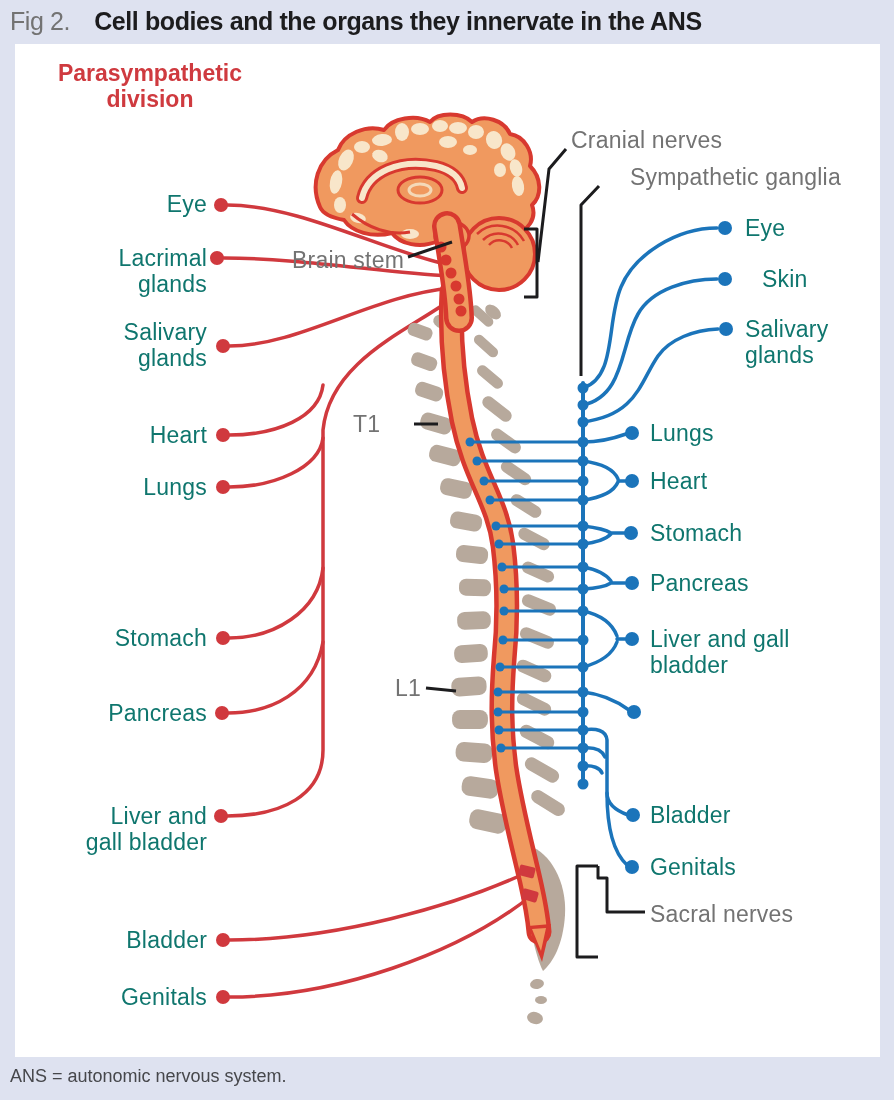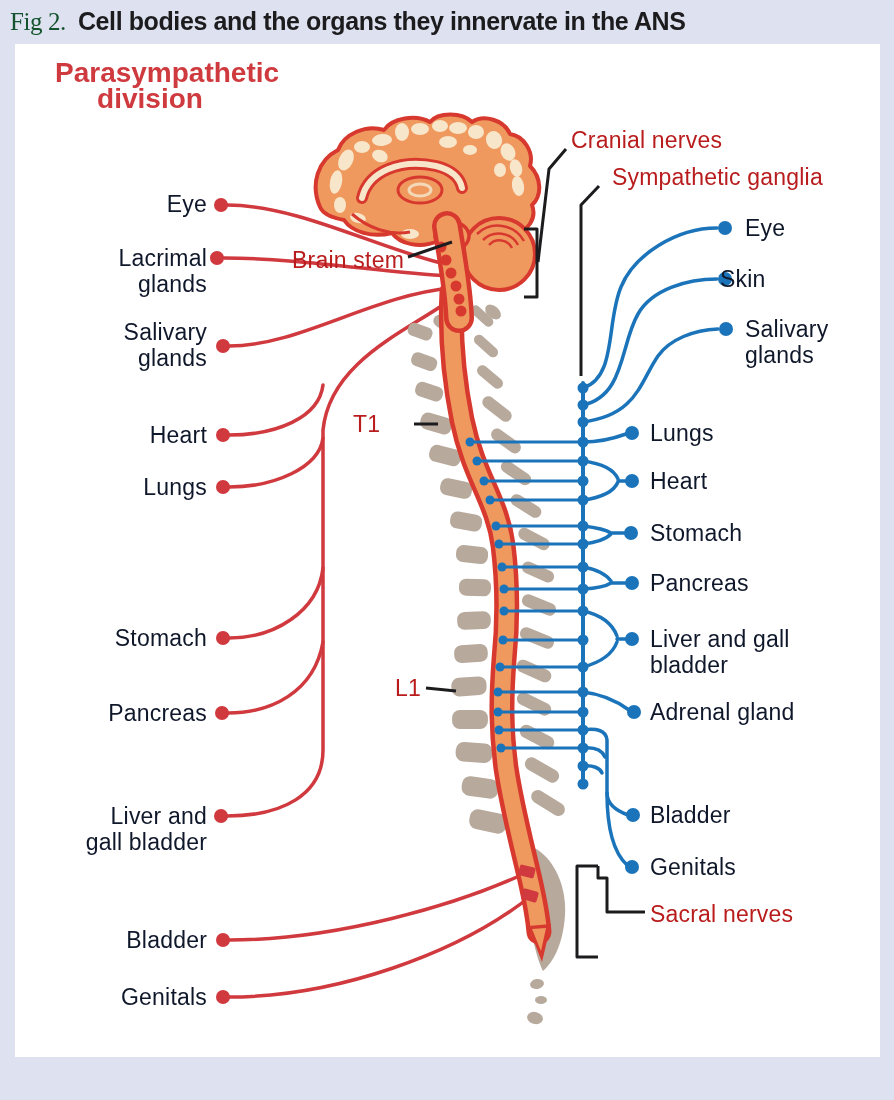--- a/index.html
+++ b/index.html
@@ -1,27 +1,27 @@
 <!DOCTYPE html>
 <html><head>
 <meta charset="utf-8">
 <style>
   html,body{margin:0;padding:0;background:#dee2f0;}
   #stage{position:relative;width:894px;height:1100px;background:#dee2f0;overflow:hidden;
          font-family:"Liberation Sans",sans-serif;}
   #panel{position:absolute;left:15px;top:44px;width:865px;height:1013px;background:#ffffff;}
   #title{position:absolute;left:10px;top:7px;font-size:25px;letter-spacing:-0.4px;white-space:nowrap;}
-  #title .fig{color:#14532d;font-weight:400;margin-right:12px;font-family:Liberation Serif, serif;}
+  #title .fig{color:#737373;font-weight:400;margin-right:24px;}
   #title .main{color:#1c1c1e;font-weight:700;margin-top:13px;}
-  .hdr{position:absolute;top:60px;font-size:28px;line-height:26px;font-weight:700;text-align:center;}
+  .hdr{position:absolute;top:60px;font-size:23px;line-height:26px;font-weight:700;text-align:center;}
   #hdr-para{left:55px;width:190px;color:#cf3a3f;}
   #hdr-symp{left:650px;width:185px;color:#1b74ba;}
-  .lbl{position:absolute;font-size:23px;line-height:26px;color:#0f172a;letter-spacing:0.2px;}
+  .lbl{position:absolute;font-size:23px;line-height:26px;color:#0f766e;letter-spacing:0.2px;}
   .lbl.r{text-align:right;width:132px;}
-  .lbl.blk{color:#b91c1c;}
+  .lbl.blk{color:#737373;}
   #footnote{position:absolute;left:10px;top:1066px;font-size:18px;color:#46474b;}
   svg{position:absolute;left:0;top:0;pointer-events:none;}
 </style>
 </head>
 <body>
 
 <div id="stage">
   <div id="title">
     <span class="fig">Fig 2.</span><span class="main">Cell bodies and the organs they innervate in the ANS</span>
   </div>
@@ -324,31 +324,31 @@
   <div class="lbl r" style="right:687px;top:319px">Salivary glands</div>
   <div class="lbl r" style="right:687px;top:422px">Heart</div>
   <div class="lbl r" style="right:687px;top:474px">Lungs</div>
   <div class="lbl r" style="right:687px;top:625px">Stomach</div>
   <div class="lbl r" style="right:687px;top:700px">Pancreas</div>
   <div class="lbl r" style="right:687px;top:803px">Liver and gall bladder</div>
   <div class="lbl r" style="right:687px;top:927px">Bladder</div>
   <div class="lbl r" style="right:687px;top:984px">Genitals</div>
 
   <div class="lbl" style="left:745px;top:215px">Eye</div>
-  <div class="lbl" style="left:720px;top:266px">Skin</div>
+  <div class="lbl" style="left:762px;top:266px">Skin</div>
   <div class="lbl" style="left:745px;top:316px;width:95px">Salivary glands</div>
   <div class="lbl" style="left:650px;top:420px">Lungs</div>
   <div class="lbl" style="left:650px;top:468px">Heart</div>
   <div class="lbl" style="left:650px;top:520px">Stomach</div>
   <div class="lbl" style="left:650px;top:570px">Pancreas</div>
   <div class="lbl" style="left:650px;top:626px;width:150px">Liver and gall bladder</div>
-  <div class="lbl" style="left:650px;top:699px;width:170px">Adrenal gland</div>
   <div class="lbl" style="left:650px;top:802px">Bladder</div>
   <div class="lbl" style="left:650px;top:854px">Genitals</div>
 
   <div class="lbl blk" style="left:571px;top:127px">Cranial nerves</div>
-  <div class="lbl blk" style="left:612px;top:164px">Sympathetic ganglia</div>
+  <div class="lbl blk" style="left:630px;top:164px">Sympathetic ganglia</div>
   <div class="lbl blk" style="right:490px;top:247px;width:140px;text-align:right">Brain stem</div>
   <div class="lbl blk" style="right:481px;top:411px;width:60px;text-align:left">T1</div>
   <div class="lbl blk" style="right:473px;top:675px;width:60px;text-align:right">L1</div>
   <div class="lbl blk" style="left:650px;top:901px">Sacral nerves</div>
 
+  <div id="footnote">ANS = autonomic nervous system.</div>
 </div>
 
 </body></html>

